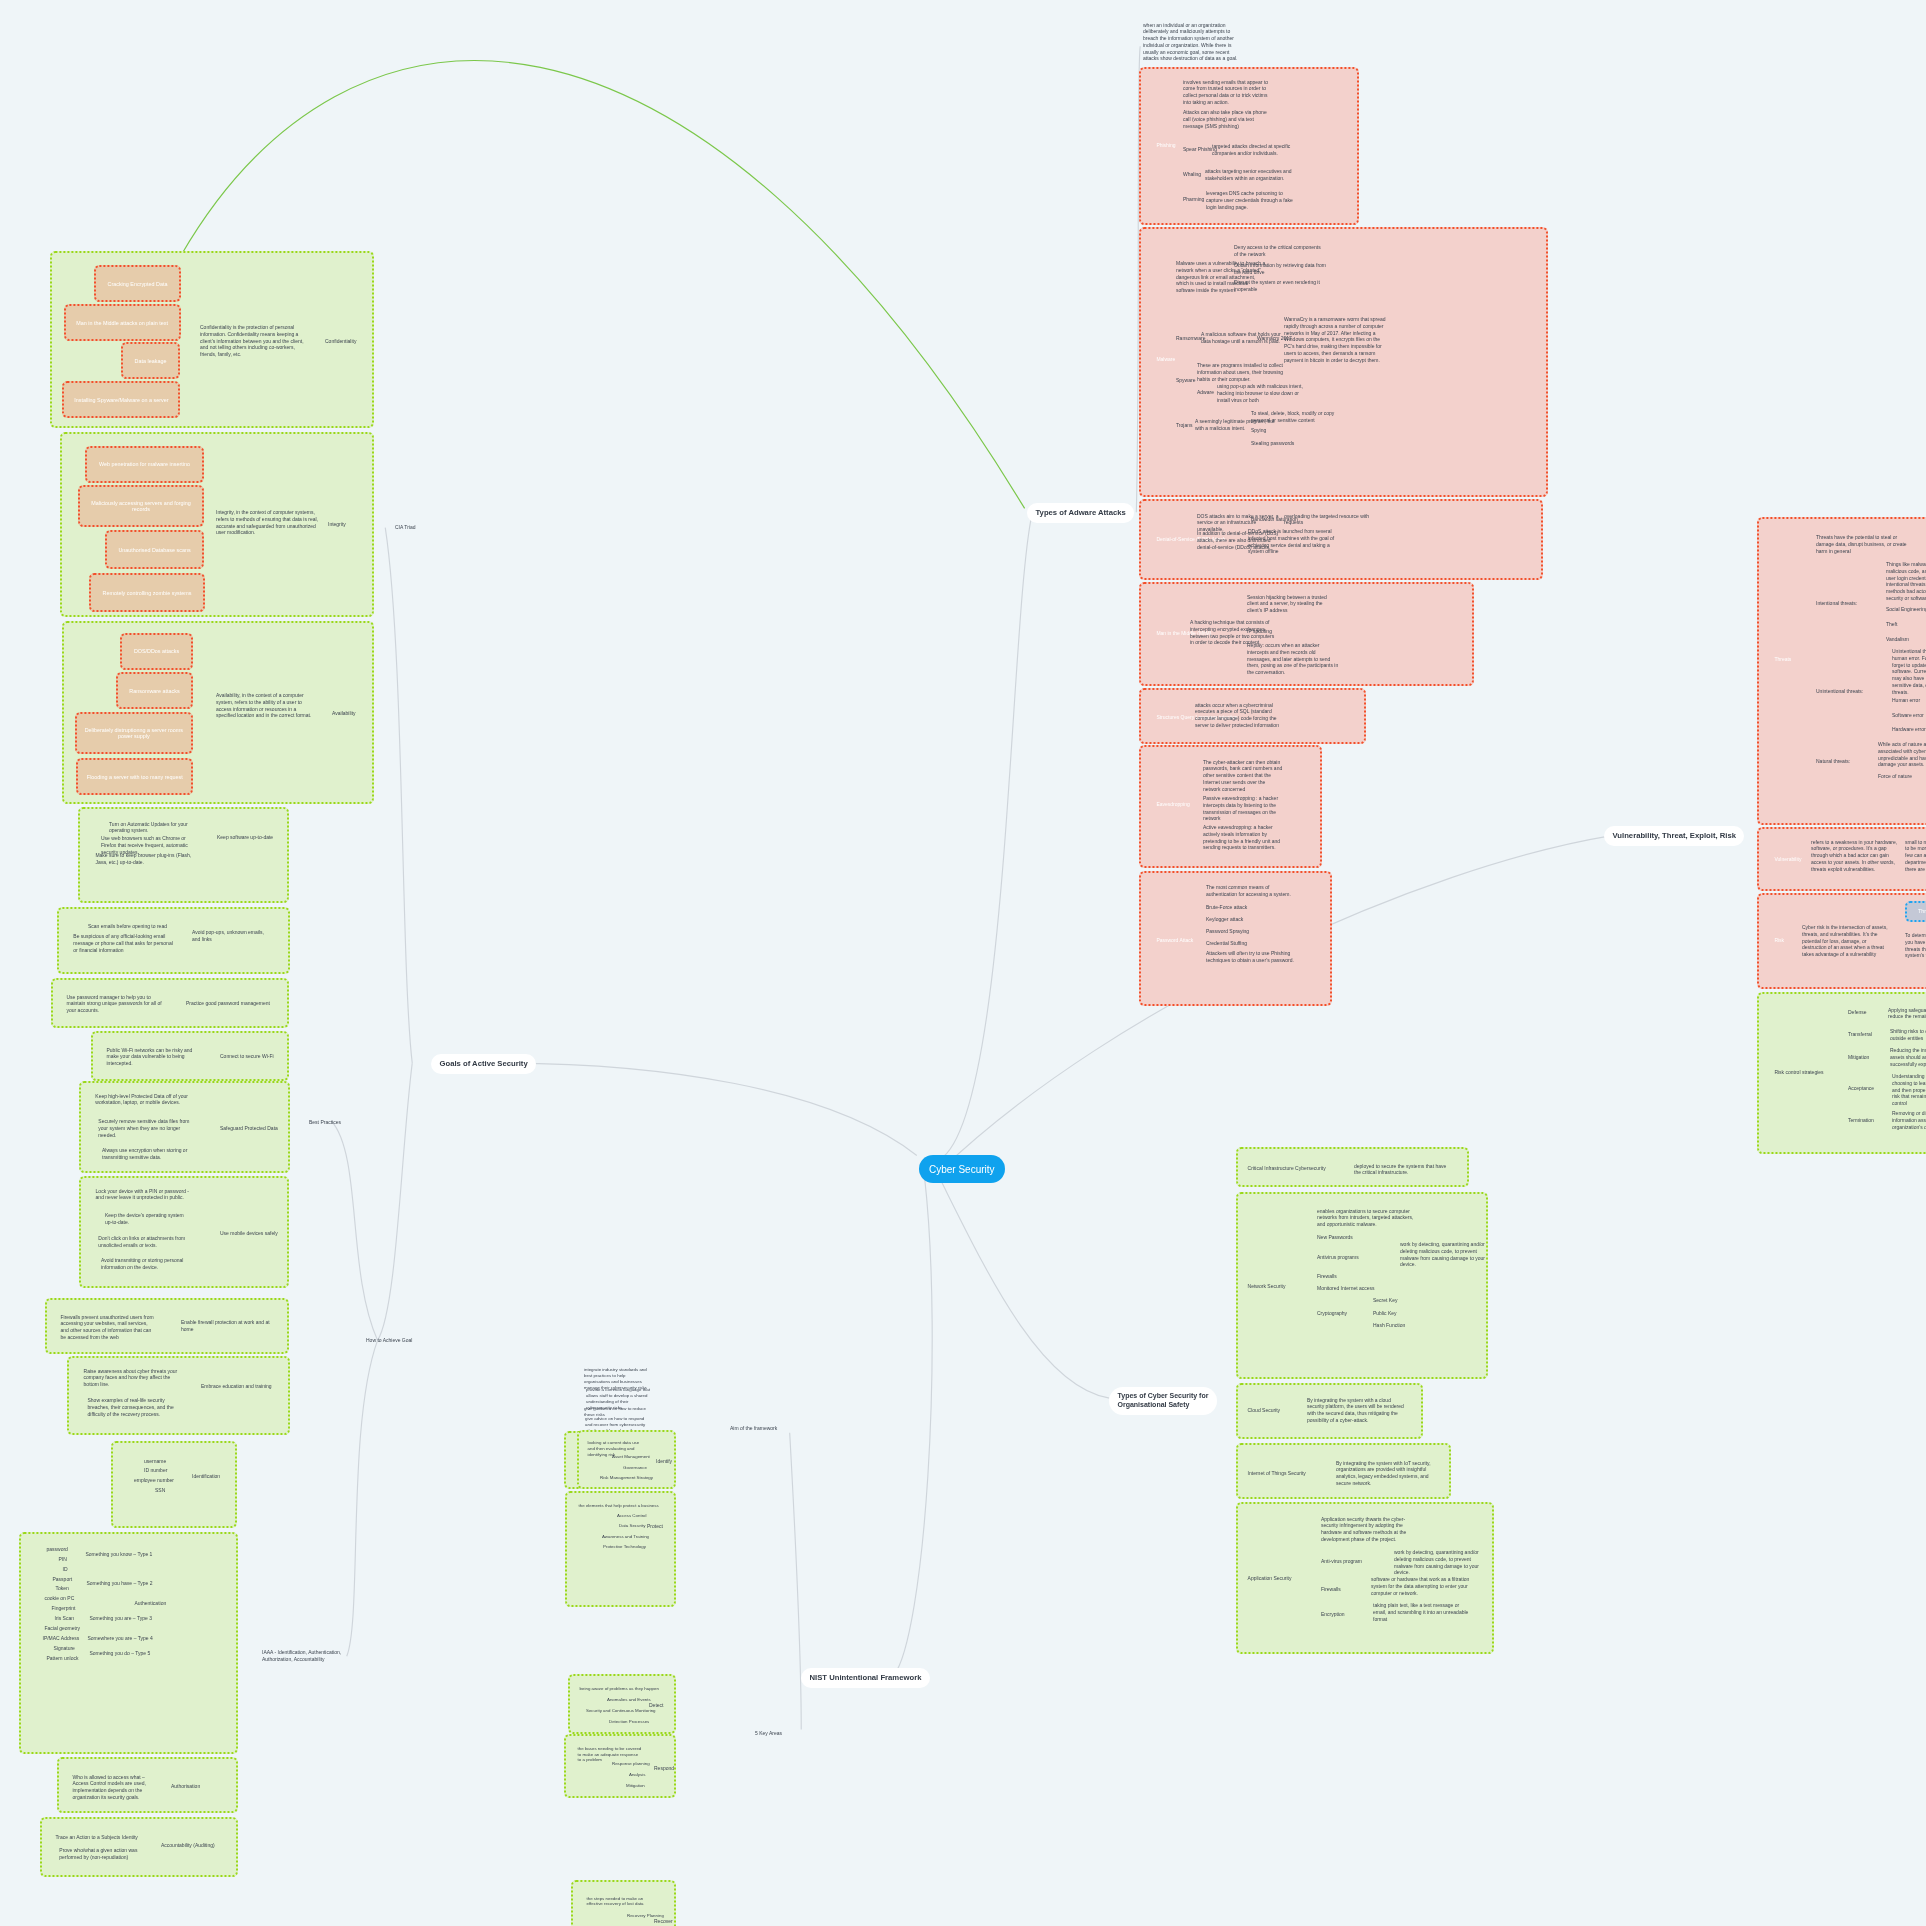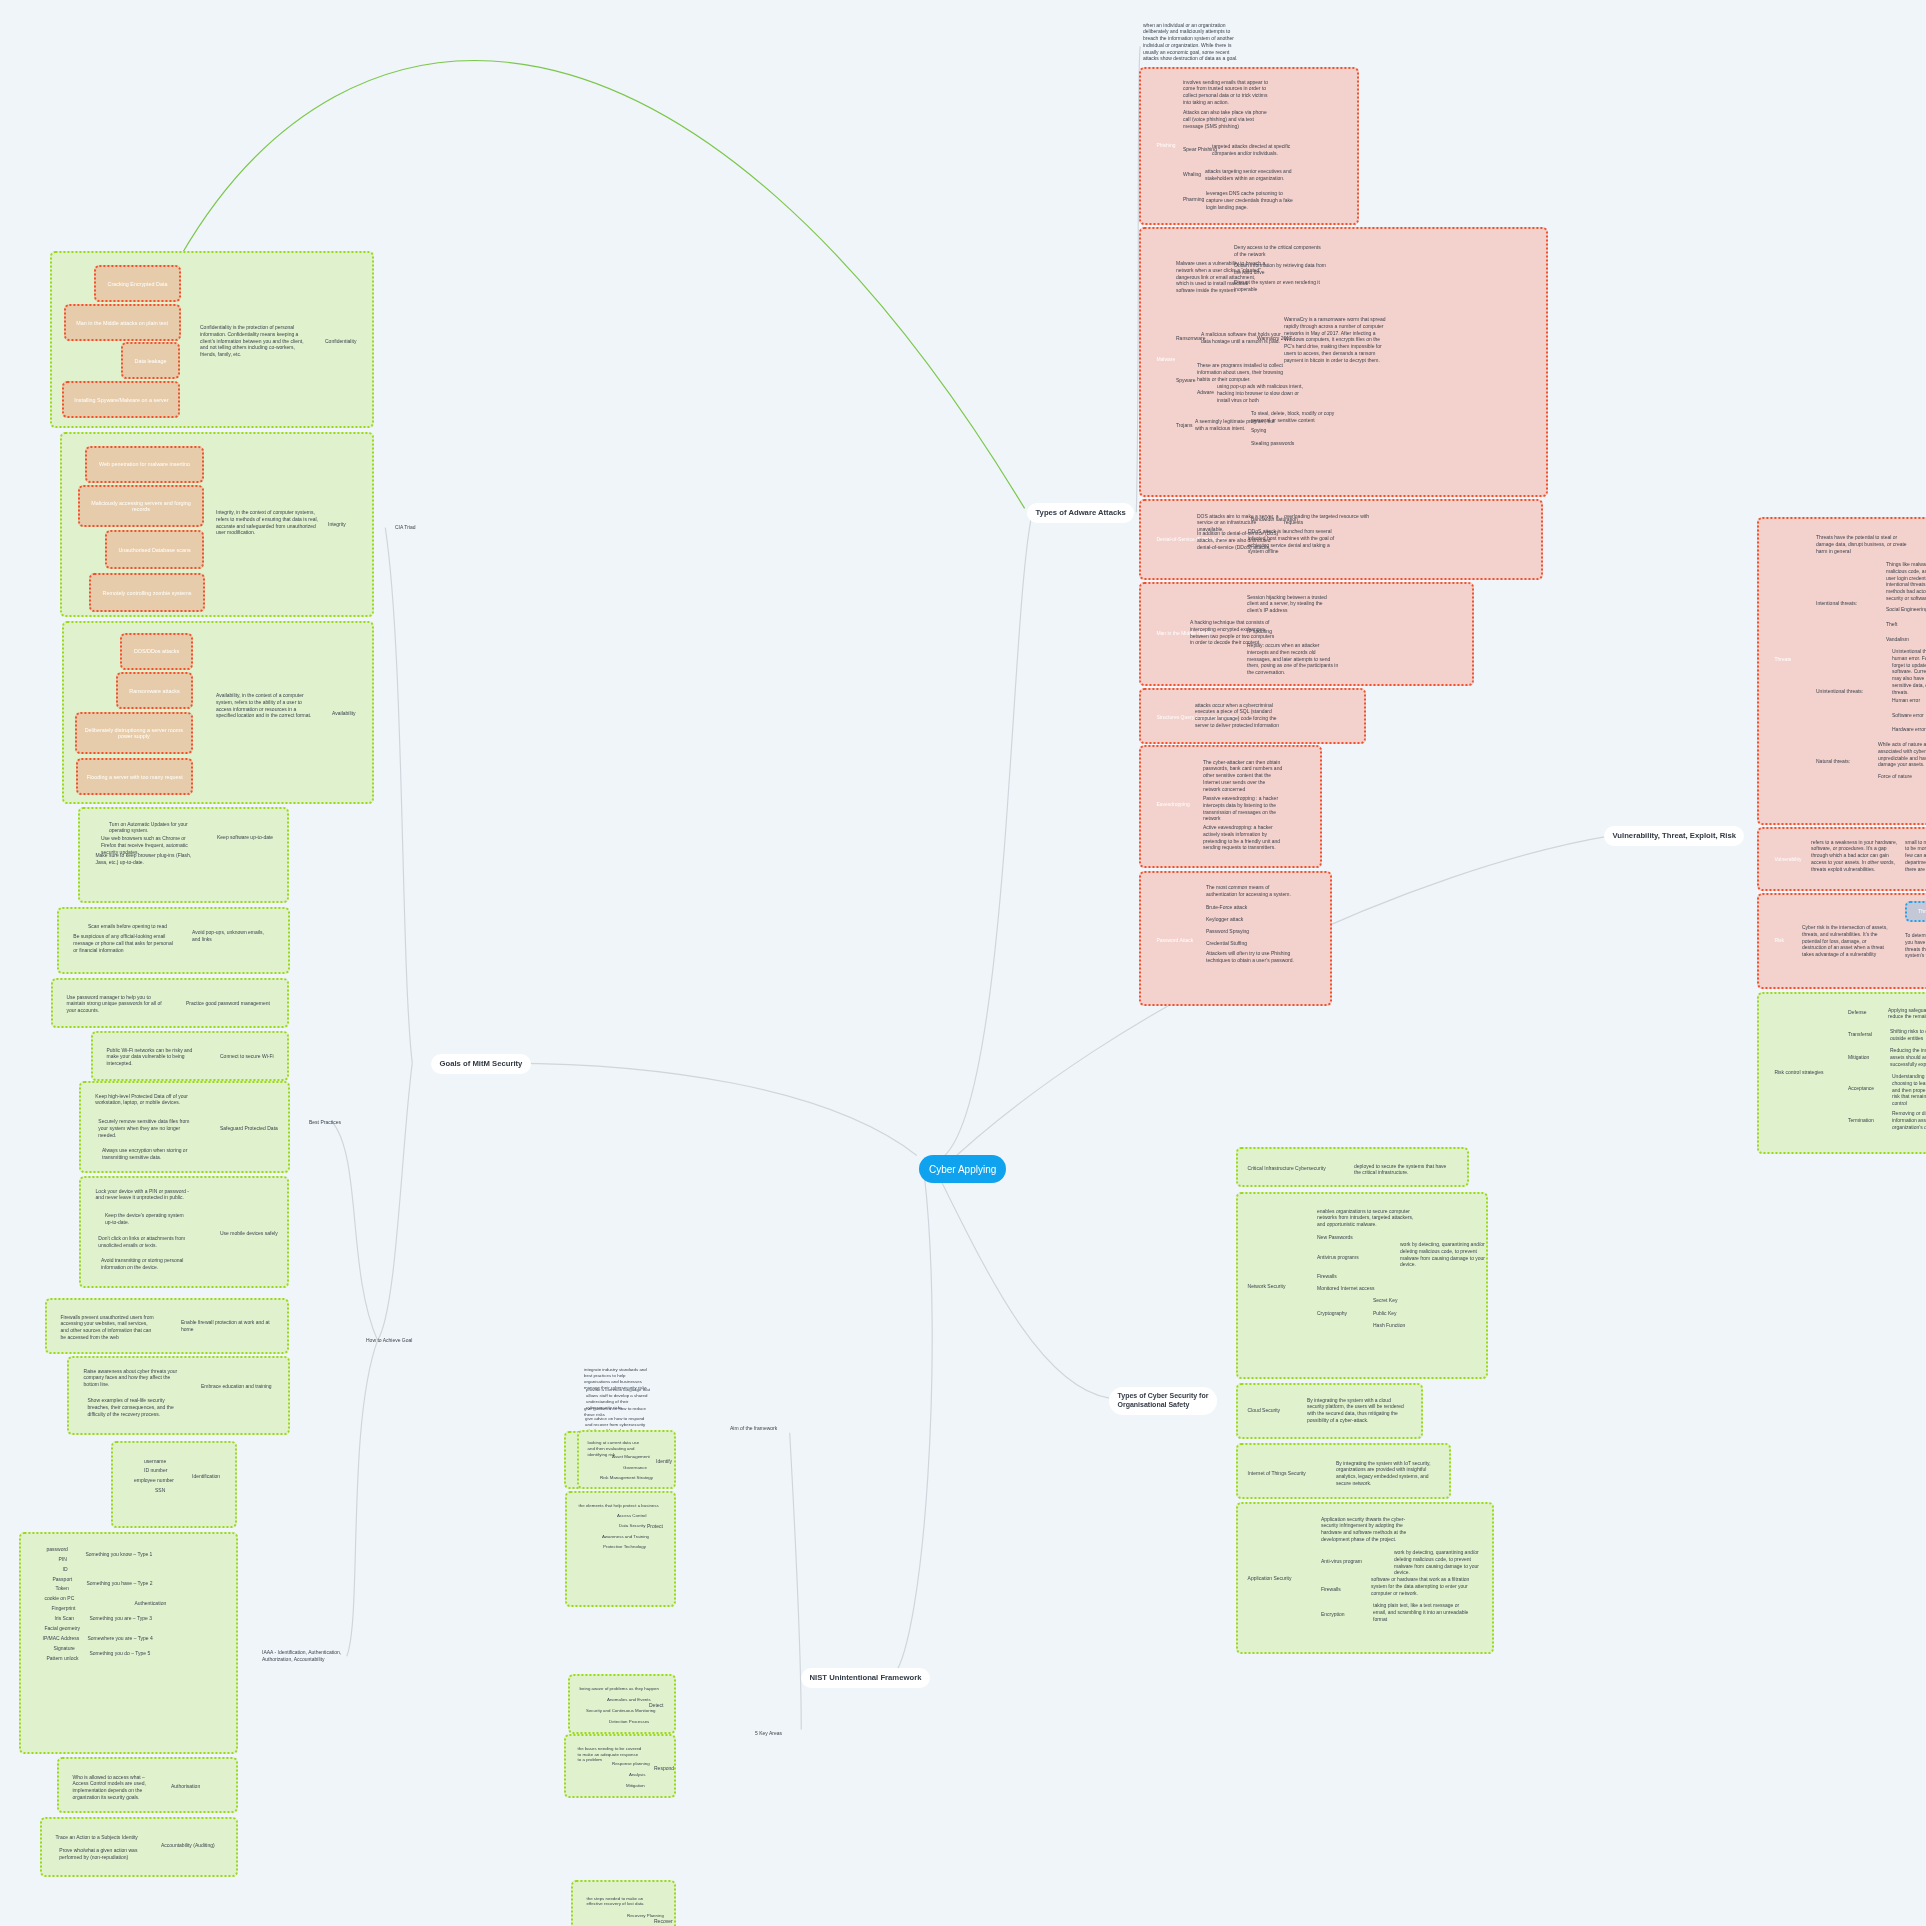--- a/index.html
+++ b/index.html
@@ -28,21 +28,21 @@
     <path d="M2950 1330 C2960 900 2950 200 2960 120"></path>
     <path d="M1070 2760 C1040 2500 1050 1700 1000 1370"></path>
     <path d="M1070 2760 C1040 3000 1030 3400 980 3480"></path>
     <path d="M980 3480 C900 3300 940 3000 860 2910"></path>
     <path d="M980 3480 C900 3700 940 4200 900 4300"></path>
     <path d="M2050 3720 C2060 3900 2080 4300 2080 4490"></path>
   </g>
   <path d="M460 680 C900 -100 1800 -100 2660 1320" fill="none" stroke="#7bc74a" stroke-width="3"></path>
 </svg>
 
-<div class="root" style="left:919px;top:1155px;">Cyber Applying</div>
+<div class="root" style="left:919px;top:1155px;">Cyber Security</div>
 
 <div class="main" style="left:1027px;top:503px;">Types of Adware Attacks</div>
 <div class="t" style="left:1143px;top:21.6px;width:100px;">when an individual or an organization deliberately and maliciously attempts to breach the information system of another individual or organization. While there is usually an economic goal, some recent attacks show destruction of data as a goal.</div>
 
 <div class="box red" style="left:1139px;top:67px;width:220px;height:158px;">
   <div class="t w" style="left:15.4px;top:73px;">Phishing</div>
   <div class="t" style="left:42px;top:9.6px;width:92px;">involves sending emails that appear to come from trusted sources in order to collect personal data or to trick victims into taking an action.</div>
   <div class="t" style="left:42px;top:40px;width:92px;">Attacks can also take place via phone call (voice phishing) and via text message (SMS phishing)</div>
   <div class="t" style="left:42px;top:77px;">Spear Phishing</div>
   <div class="t" style="left:71px;top:74px;width:85px;">targeted attacks directed at specific companies and/or individuals.</div>
@@ -195,21 +195,21 @@
   <div class="t" style="left:9.6px;top:71px;">Application Security</div>
   <div class="t" style="left:83px;top:11.6px;width:100px;">Application security thwarts the cyber-security infringement by adopting the hardware and software methods at the development phase of the project.</div>
   <div class="t" style="left:83px;top:54px;">Anti-virus program</div>
   <div class="t" style="left:156px;top:45px;width:94px;">work by detecting, quarantining and/or deleting malicious code, to prevent malware from causing damage to your device.</div>
   <div class="t" style="left:83px;top:82px;">Firewalls</div>
   <div class="t" style="left:133px;top:72px;width:102px;">software or hardware that work as a filtration system for the data attempting to enter your computer or network.</div>
   <div class="t" style="left:83px;top:107px;">Encryption</div>
   <div class="t" style="left:135px;top:98px;width:100px;">taking plain text, like a text message or email, and scrambling it into an unreadable format</div>
 </div>
 
-<div class="main" style="left:431px;top:1054px;">Goals of MitM Security</div>
+<div class="main" style="left:431px;top:1054px;">Goals of Active Security</div>
 <div class="t" style="left:395px;top:524px;">CIA Triad</div>
 
 <div class="box green" style="left:50px;top:251px;width:324px;height:177px;">
   <div class="box tan" style="left:42px;top:12.3px;width:87px;height:37px;">Cracking Encrypted Data</div>
   <div class="box tan" style="left:11.6px;top:51px;width:117px;height:37px;">Man in the Middle attacks on plain text</div>
   <div class="box tan" style="left:69px;top:89px;width:59px;height:37px;">Data leakage</div>
   <div class="box tan" style="left:10.4px;top:128px;width:118px;height:37px;">Installing Spyware/Malware on a server</div>
   <div class="t" style="left:148px;top:71px;width:104px;">Confidentiality is the protection of personal information. Confidentiality means keeping a client’s information between you and the client, and not telling others including co-workers, friends, family, etc.</div>
   <div class="t" style="left:273px;top:85px;">Confidentiality</div>
 </div>

